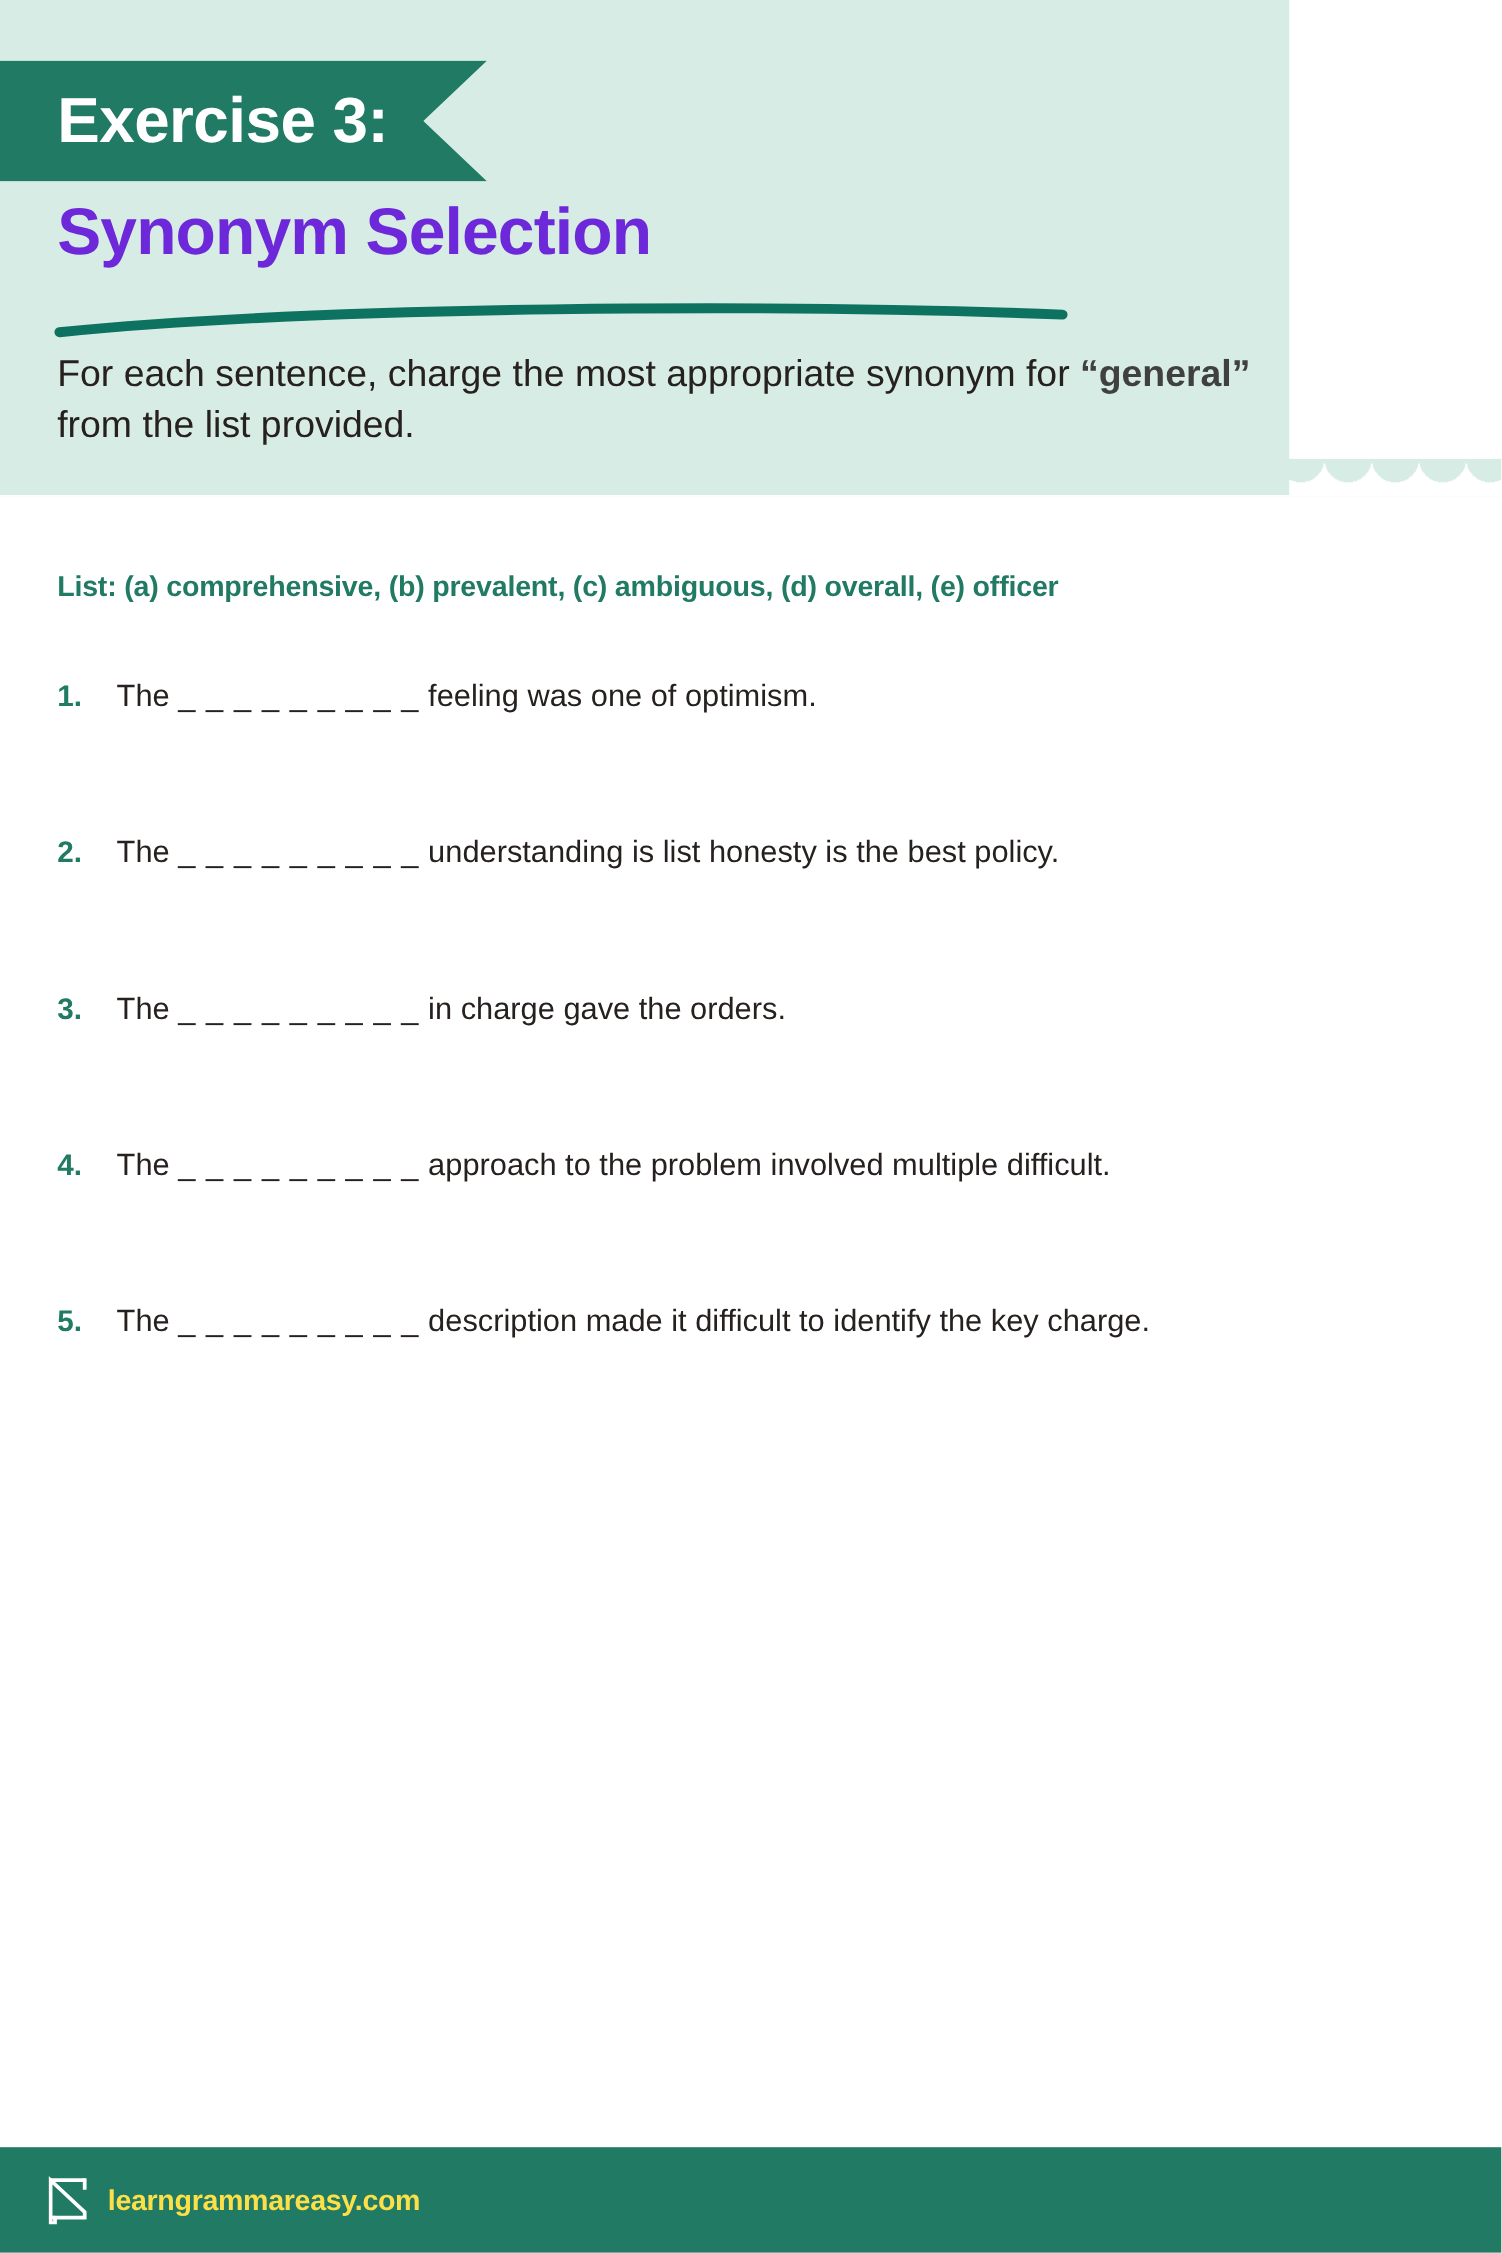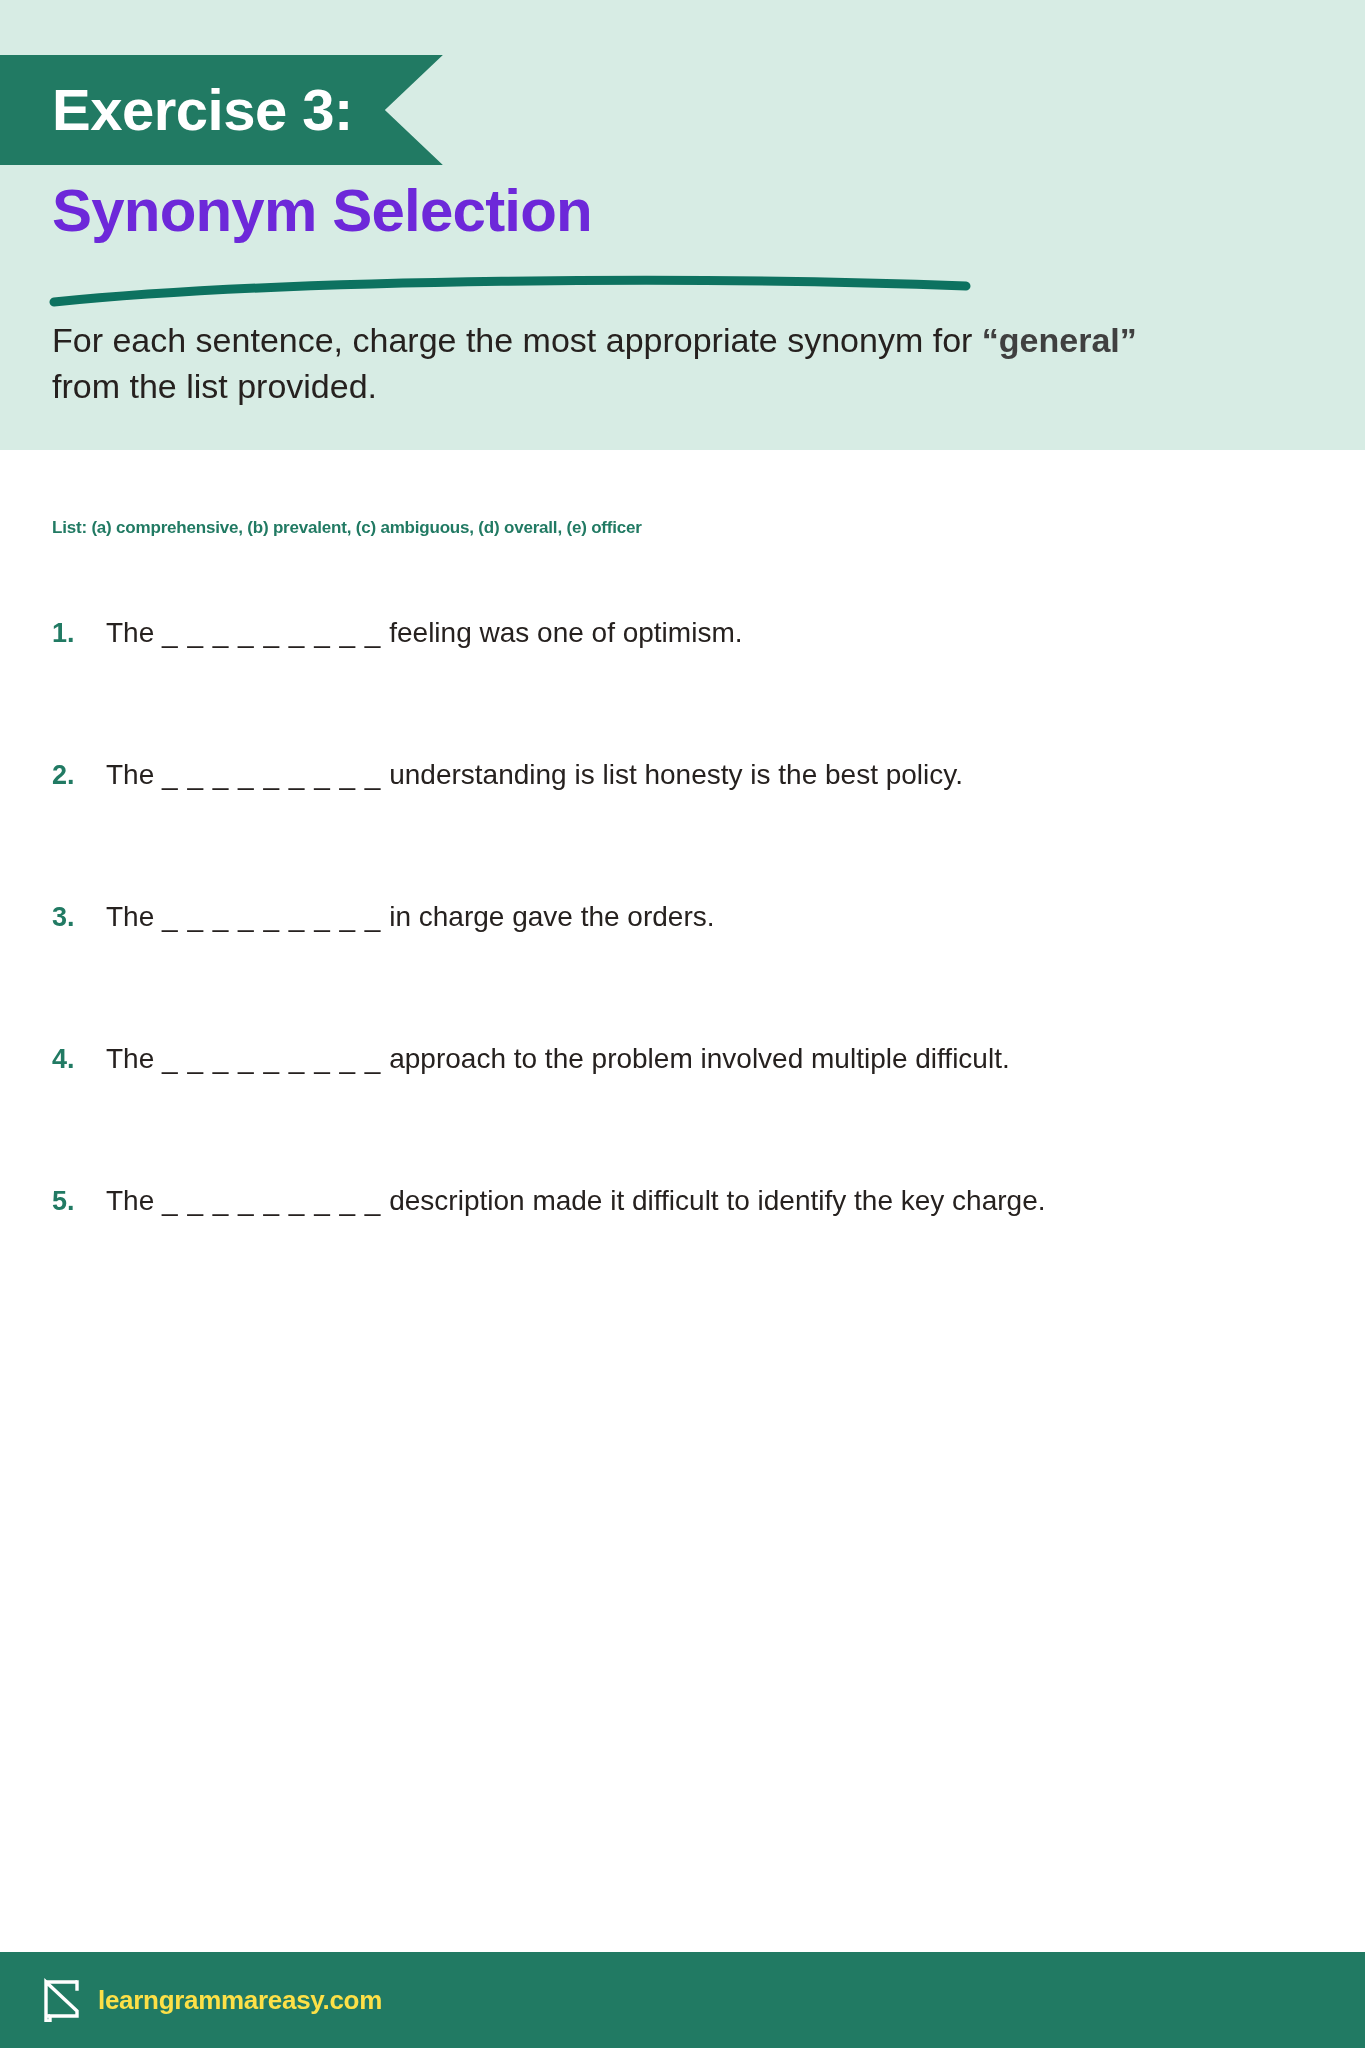--- a/index.html
+++ b/index.html
@@ -13,21 +13,21 @@
     position: relative;
     font-family: "Liberation Sans", sans-serif;
     overflow: hidden;
   }
 
   
   #header-panel {
     position: absolute;
     left: 0;
     top: 0;
-    width: 1365px;
+    width: 1172px;
     height: 450px;
     background: #d7ece4;
   }
 
   
   #header-scallop {
     position: absolute;
     left: 0;
     bottom: -1px;
     width: 1365px;
@@ -90,21 +90,21 @@
   #instruction-text .hl {
     color: #404040;
     font-weight: bold;
   }
 
   
   #word-list {
     position: absolute;
     left: 52px;
     top: 518px;
-    font-size: 17px;
+    font-size: 26px;
     font-weight: bold;
     color: #217a63;
     letter-spacing: -0.2px;
     white-space: nowrap;
   }
 
   #questions {
     position: absolute;
     left: 52px;
     top: 615px;

